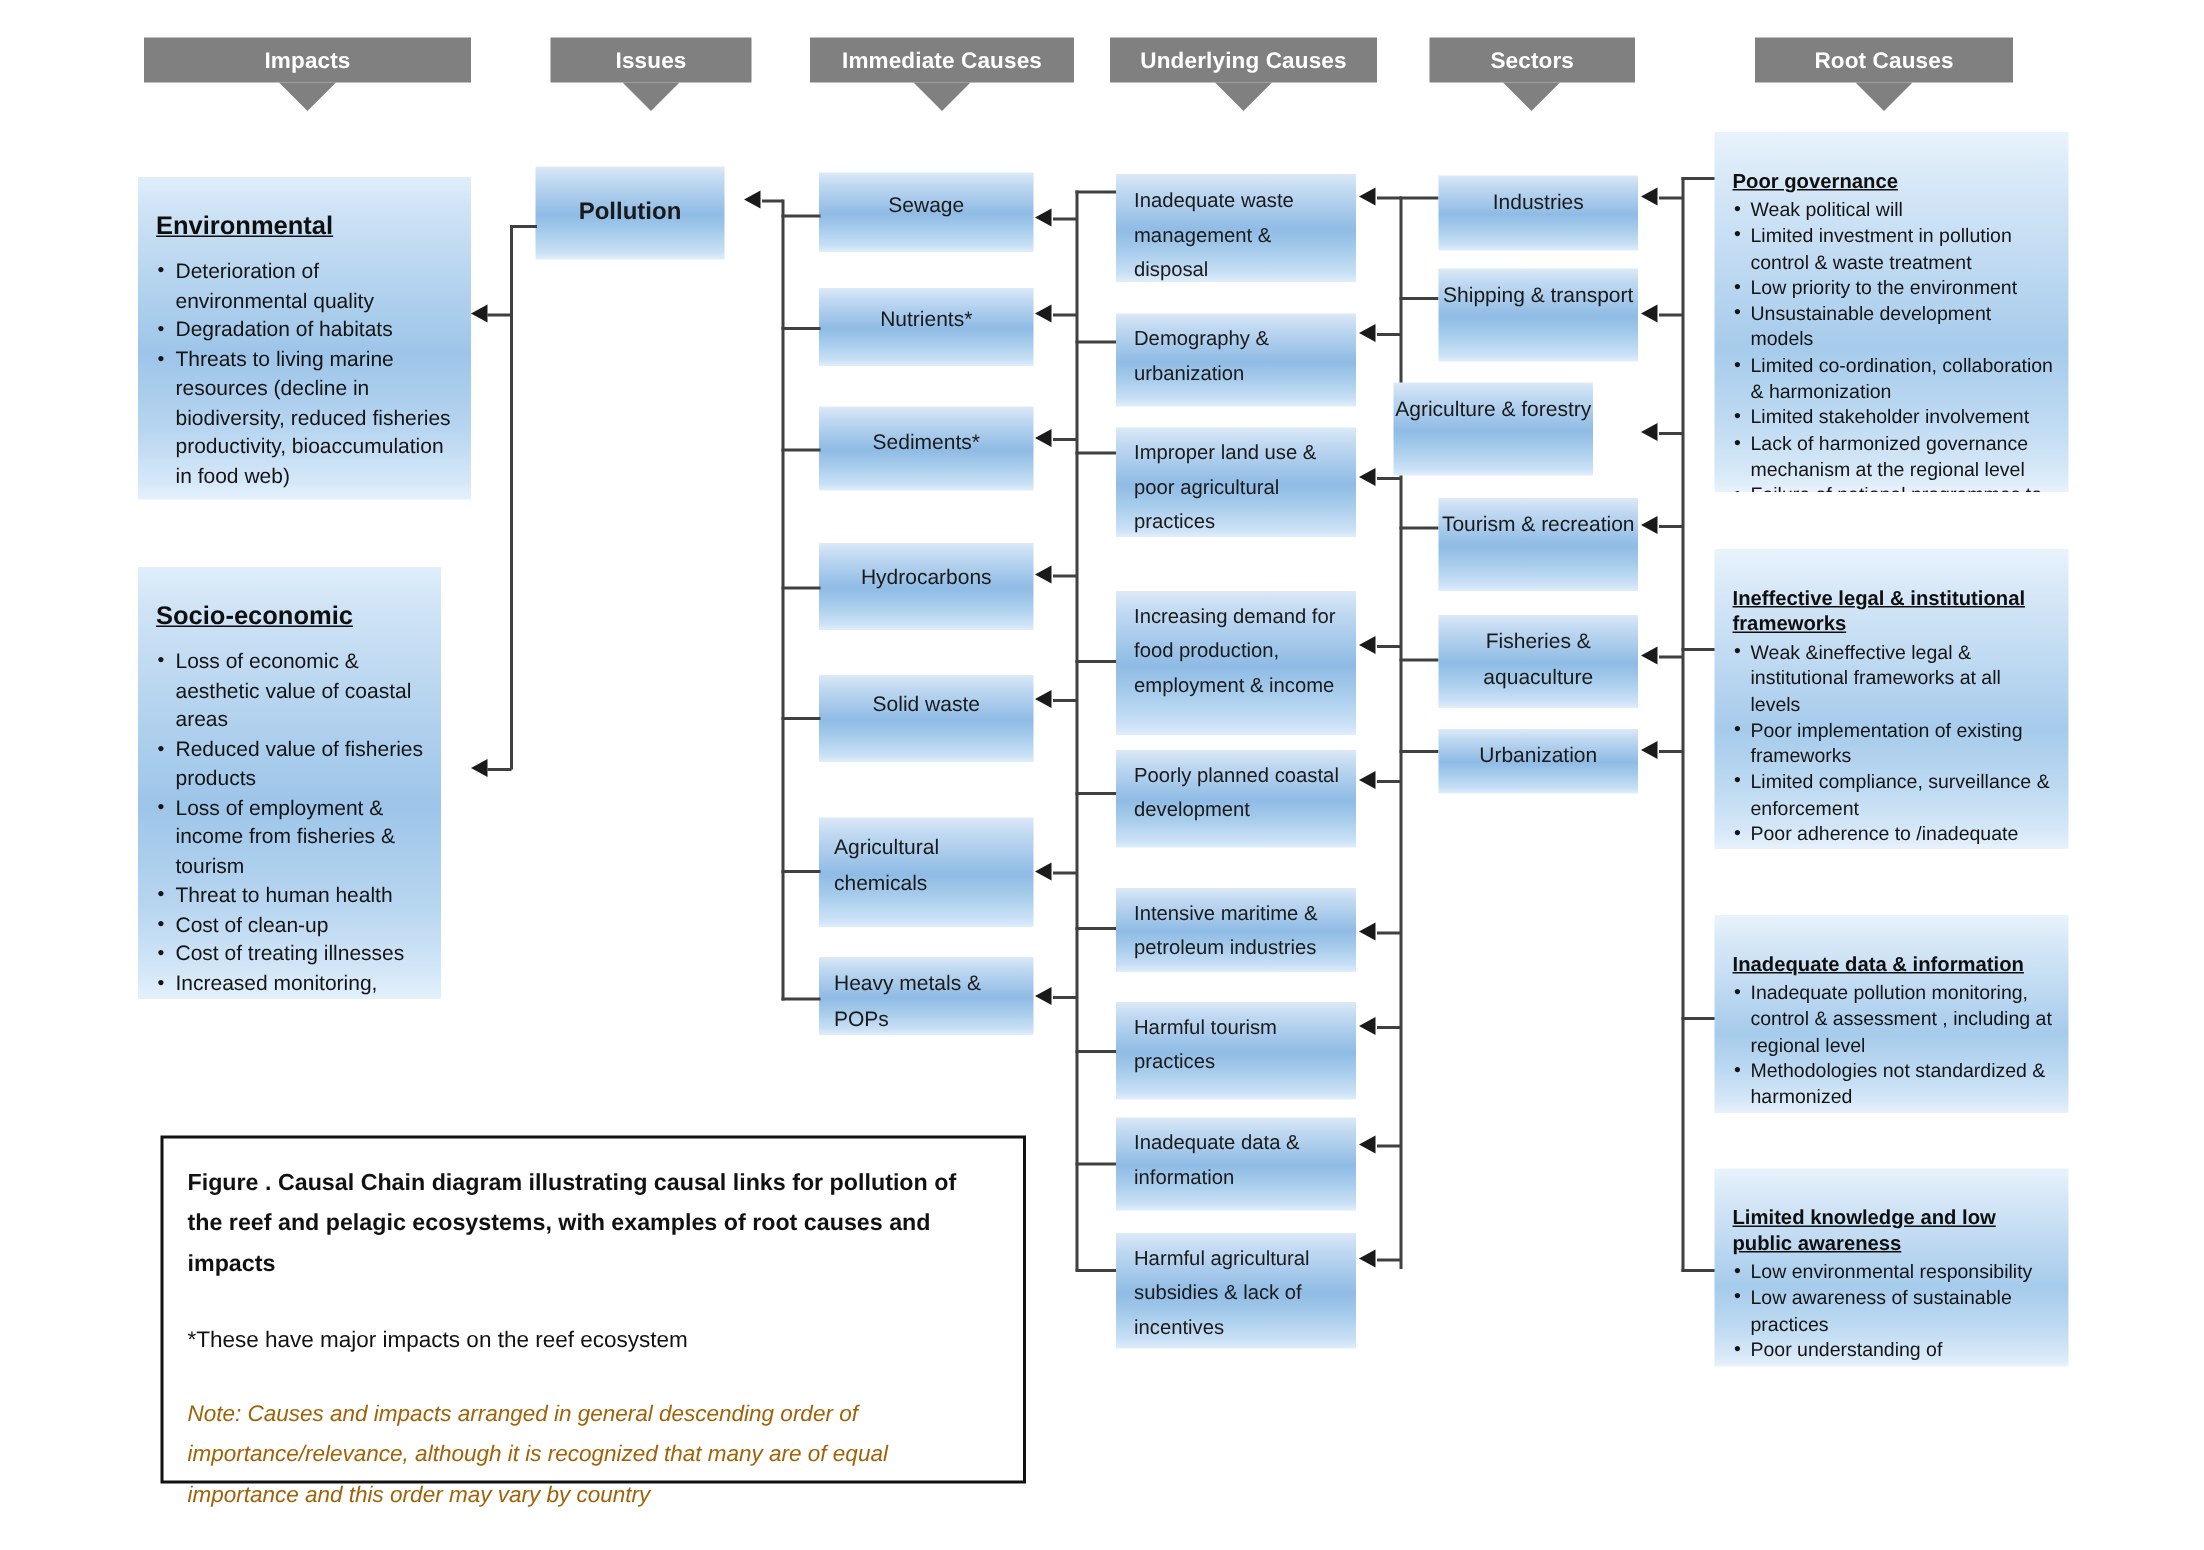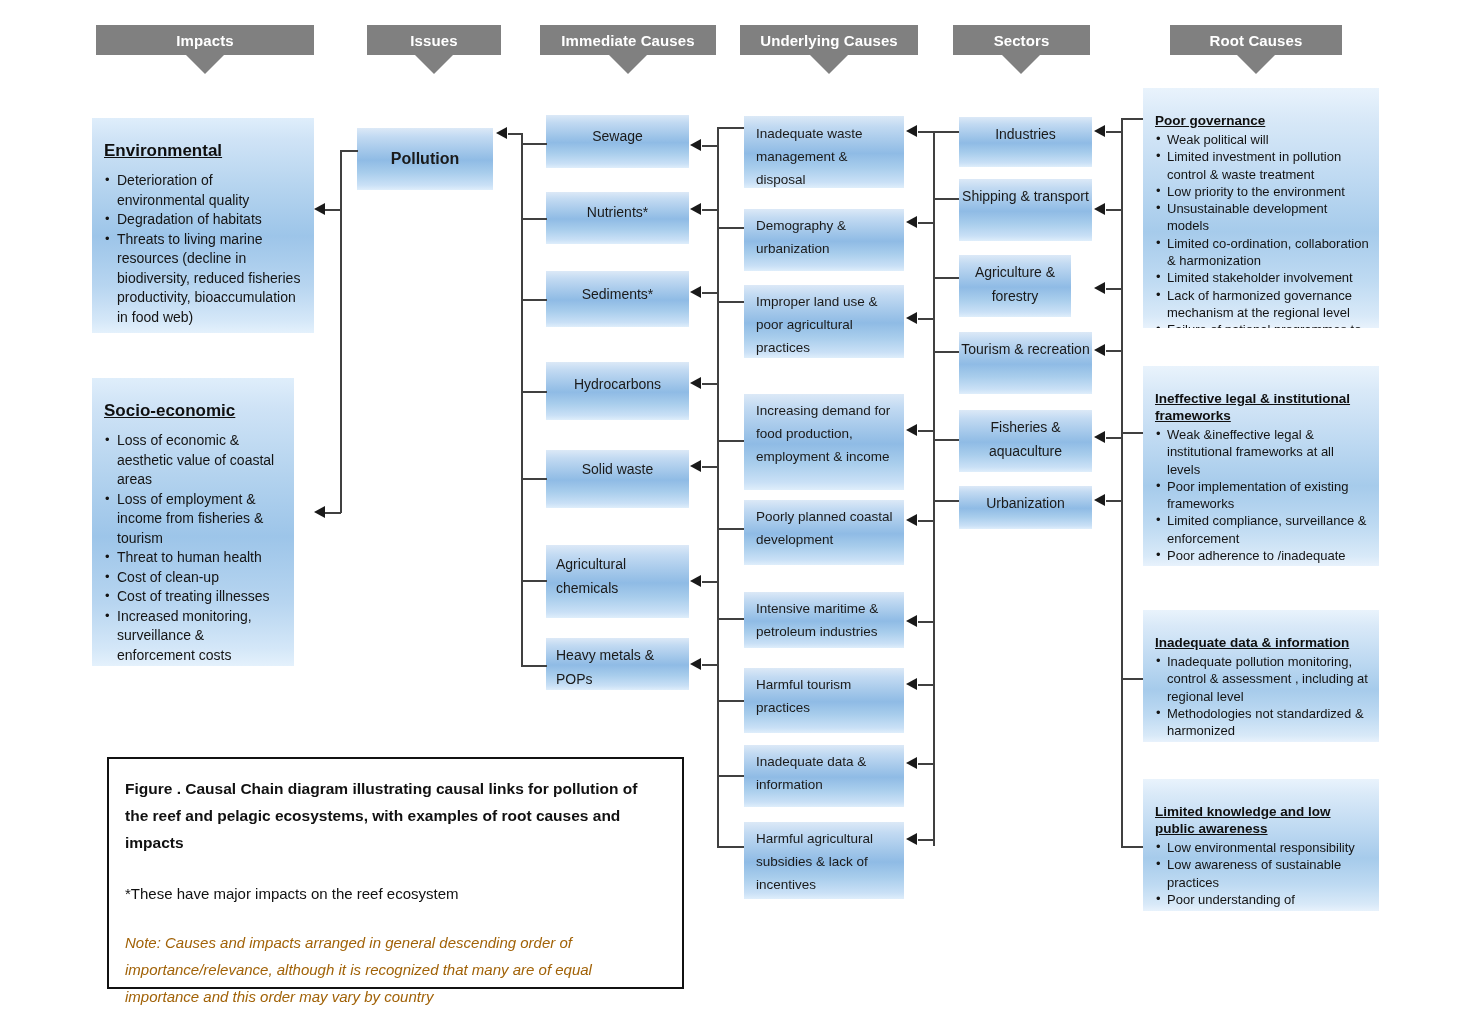--- a/index.html
+++ b/index.html
@@ -137,29 +137,30 @@
       <li>Deterioration of environmental quality</li>
       <li>Degradation of habitats</li>
       <li>Threats to living marine resources (decline in biodiversity, reduced fisheries productivity, bioaccumulation in food web)</li>
     </ul>
   </div>
 
   <div class="listbox impacts" style="left:92px;top:378px;width:202px;height:288px;">
     <div class="lb-title">Socio-economic</div>
     <ul class="lb-ul">
       <li>Loss of economic &amp; aesthetic value of coastal areas</li>
+      <li>Reduced value of fisheries products</li>
       <li>Loss of employment &amp; income from fisheries &amp; tourism</li>
       <li>Threat to human health</li>
       <li>Cost of clean-up</li>
       <li>Cost of treating illnesses</li>
       <li>Increased monitoring, surveillance &amp; enforcement costs</li>
     </ul>
   </div>
 
-  <div class="bx" style="left:357px;top:128px;width:136px;height:62px;">
+  <div class="bx" style="left:357px;top:111px;width:126px;height:62px;">
     <div class="bx-label" style="top:19px;font-weight:bold;font-size:16px;">Pollution</div>
   </div>
 
   <div class="ln v" style="left:340px;top:150px;height:362px;"></div>
   <div class="ln h" style="left:340px;top:150px;width:18px;"></div>
   <div class="ln h" style="left:325px;top:209px;width:16px;"></div>
   <div class="ar-l" style="left:314px;top:203px;"></div>
   <div class="ln h" style="left:325px;top:512px;width:16px;"></div>
   <div class="ar-l" style="left:314px;top:506px;"></div>
   <div class="ln h" style="left:340px;top:511px;width:2px;"></div>
@@ -280,21 +281,21 @@
   <div class="ln h" style="left:933px;top:351px;width:26px;"></div>
   <div class="ln h" style="left:933px;top:439px;width:26px;"></div>
   <div class="ln h" style="left:933px;top:500px;width:26px;"></div>
 
   <div class="bx bx-ctr" style="left:959px;top:117px;width:133px;height:50px;">
     <div class="bx-label" style="top:5px;">Industries</div>
   </div>
   <div class="bx bx-ctr" style="left:959px;top:179px;width:133px;height:62px;">
     <div class="bx-label" style="top:5px;">Shipping &amp; transport</div>
   </div>
-  <div class="bx bx-ctr" style="left:959px;top:255px;width:112px;height:62px;">
+  <div class="bx bx-ctr" style="left:929px;top:255px;width:133px;height:62px;">
     <div class="bx-label" style="top:5px;">Agriculture &amp; forestry</div>
   </div>
   <div class="bx bx-ctr" style="left:959px;top:332px;width:133px;height:62px;">
     <div class="bx-label" style="top:5px;">Tourism &amp; recreation</div>
   </div>
   <div class="bx bx-ctr" style="left:959px;top:410px;width:133px;height:62px;">
     <div class="bx-label" style="top:5px;">Fisheries &amp; aquaculture</div>
   </div>
   <div class="bx bx-ctr" style="left:959px;top:486px;width:133px;height:43px;">
     <div class="bx-label" style="top:5px;">Urbanization</div>

